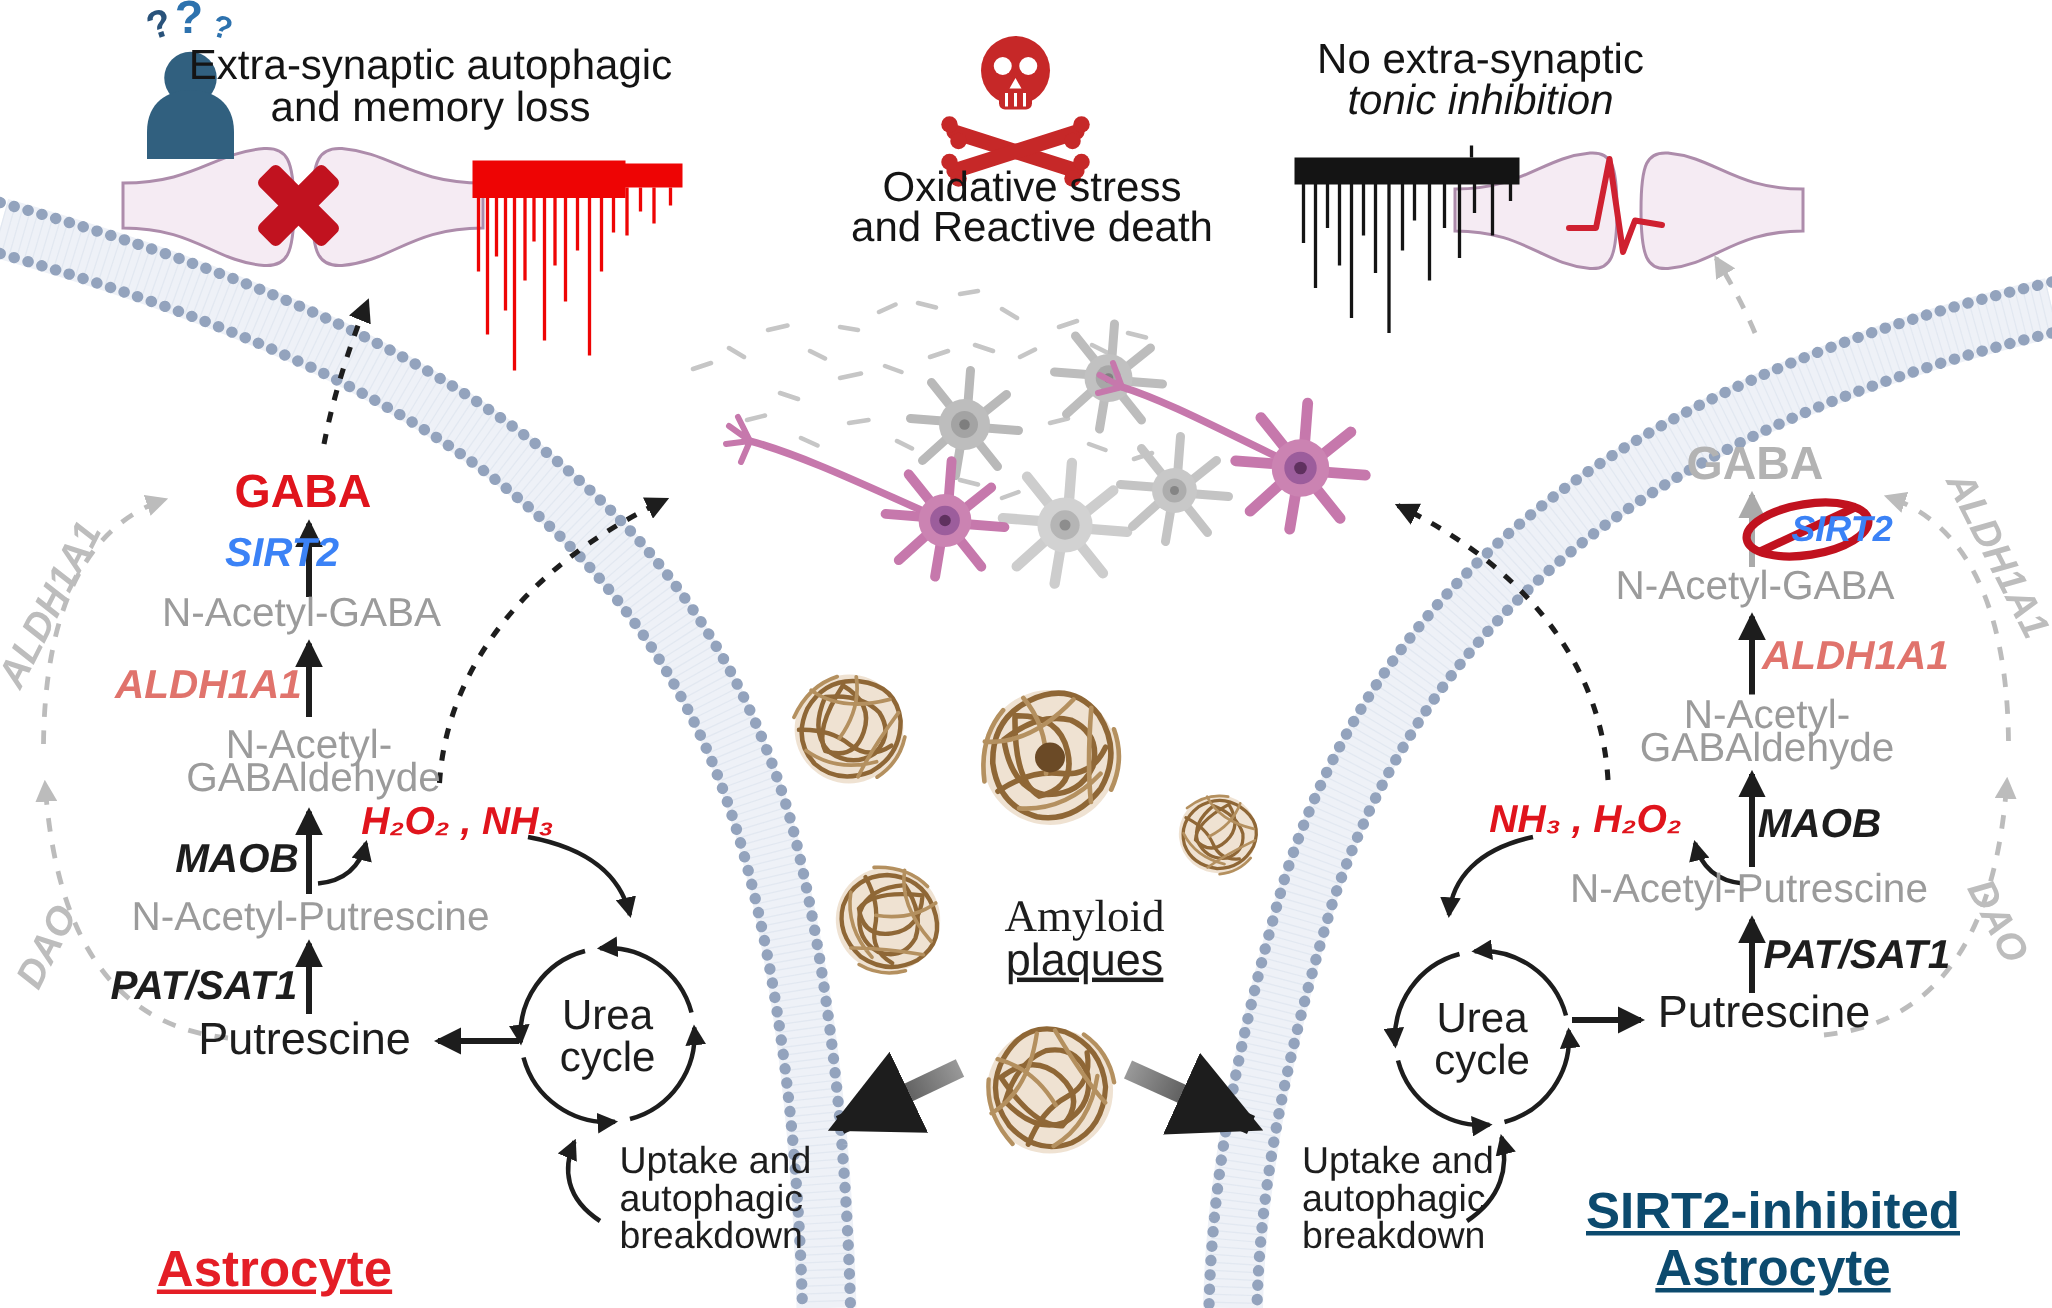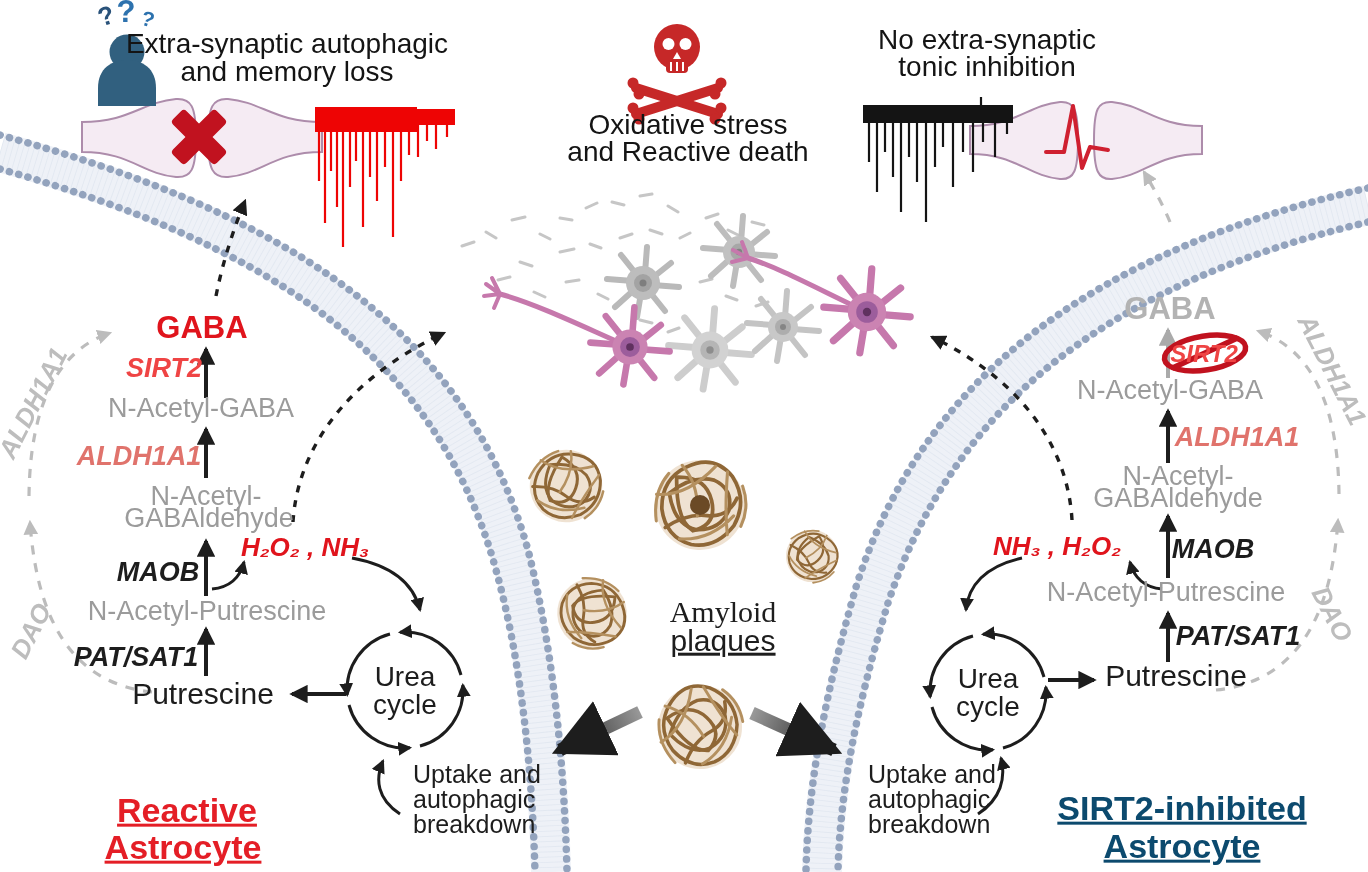--- a/index.html
+++ b/index.html
@@ -4,21 +4,21 @@
 <style>
   html,body{margin:0;padding:0;background:#ffffff;}
   #fig{position:relative;width:1368px;height:872px;background:#ffffff;overflow:hidden;
        font-family:"Liberation Sans",sans-serif;}
   #art{position:absolute;left:0;top:0;width:1368px;height:872px;}
   .lbl{position:absolute;transform:translate(-50%,-50%);white-space:nowrap;
        font-size:27px;color:#9b9b9b;line-height:1.02;text-align:center;}
   .black{color:#1d1d1d;}
   .red{color:#e0141c;}
   .salmon{color:#e0736c;}
-  .tealenz{color:#ef4444;}
+  .tealenz{color:#3b82f6;margin-left:24px;}
   .tealtitle{color:#0c4a6e;}
   .sidegray{color:#bdbdbd;}
   .bold{font-weight:bold;}
   .ital{font-style:italic;}
   .big{font-size:31px;}
   .put{font-size:30px;color:#1d1d1d;}
   .title{font-size:34px;font-weight:bold;text-decoration:underline;}
   .cap{font-size:28px;color:#141414;}
   .urea{font-size:28px;color:#1d1d1d;}
   .upt{font-size:25px;color:#1d1d1d;transform:none;text-align:left;}
@@ -263,21 +263,21 @@
 
 <div class="lbl qm" style="left:106px;top:16px;font-size:26px;color:#29527a;transform:translate(-50%,-50%) rotate(-18deg);">?</div>
 <div class="lbl qm" style="left:126px;top:12px;font-size:31px;">?</div>
 <div class="lbl qm" style="left:148px;top:19px;font-size:21px;transform:translate(-50%,-50%) rotate(16deg);">?</div>
 
 <div class="lbl cap" style="left:287px;top:44px;">Extra-synaptic autophagic</div>
 <div class="lbl cap" style="left:287px;top:72px;">and memory loss</div>
 <div class="lbl cap" style="left:688px;top:125px;">Oxidative stress</div>
 <div class="lbl cap" style="left:688px;top:152px;">and Reactive death</div>
 <div class="lbl cap" style="left:987px;top:40px;">No extra-synaptic</div>
-<div class="lbl cap" style="left:987px;top:67px;">tonic inhibition</div>
+<div class="lbl cap" style="left:987px;top:67px;font-style:italic;">tonic inhibition</div>
 
 <div class="lbl put" style="left:723px;top:612px;font-family:Liberation Serif, serif;">Amyloid</div>
 <div class="lbl put" style="left:723px;top:641px;text-decoration:underline;">plaques</div>
 
 <div class="lbl red bold big" style="left:202px;top:328px;">GABA</div>
 <div class="lbl tealenz bold ital" style="left:164px;top:369px;">SIRT2</div>
 <div class="lbl" style="left:201px;top:409px;">N-Acetyl-GABA</div>
 <div class="lbl salmon bold ital" style="left:139px;top:457px;">ALDH1A1</div>
 <div class="lbl" style="left:206px;top:497px;">N-Acetyl-</div>
 <div class="lbl" style="left:209px;top:519px;">GABAldehyde</div>
@@ -286,21 +286,20 @@
 <div class="lbl" style="left:207px;top:612px;">N-Acetyl-Putrescine</div>
 <div class="lbl black bold ital" style="left:136px;top:658px;">PAT/SAT1</div>
 <div class="lbl put" style="left:203px;top:694px;">Putrescine</div>
 <div class="lbl urea" style="left:405px;top:677px;">Urea</div>
 <div class="lbl urea" style="left:405px;top:705px;">cycle</div>
 <div class="lbl upt" style="left:413px;top:762px;">Uptake and</div>
 <div class="lbl upt" style="left:413px;top:787px;">autophagic</div>
 <div class="lbl upt" style="left:413px;top:812px;">breakdown</div>
 <div class="lbl sidegray bold ital rot" style="left:33px;top:403px;font-size:26px;">ALDH1A1</div>
 <div class="lbl sidegray bold ital rot" style="left:31px;top:631px;font-size:26px;">DAO</div>
-<div class="lbl red title" style="left:187px;top:810px;color:#e41e26;">Reactive</div>
 <div class="lbl red title" style="left:183px;top:847px;color:#e41e26;">Astrocyte</div>
 
 <div class="lbl bold big" style="left:1170px;top:309px;color:#b3b3b3;">GABA</div>
 <div class="lbl tealenz bold ital" style="left:1204px;top:354px;font-size:24px;">SIRT2</div>
 <div class="lbl" style="left:1170px;top:391px;">N-Acetyl-GABA</div>
 <div class="lbl salmon bold ital" style="left:1237px;top:438px;">ALDH1A1</div>
 <div class="lbl" style="left:1178px;top:477px;">N-Acetyl-</div>
 <div class="lbl" style="left:1178px;top:499px;">GABAldehyde</div>
 <div class="lbl black bold ital" style="left:1213px;top:550px;">MAOB</div>
 <div class="lbl red bold ital" style="left:1057px;top:546px;font-size:26px;">NH₃ , H₂O₂</div>

